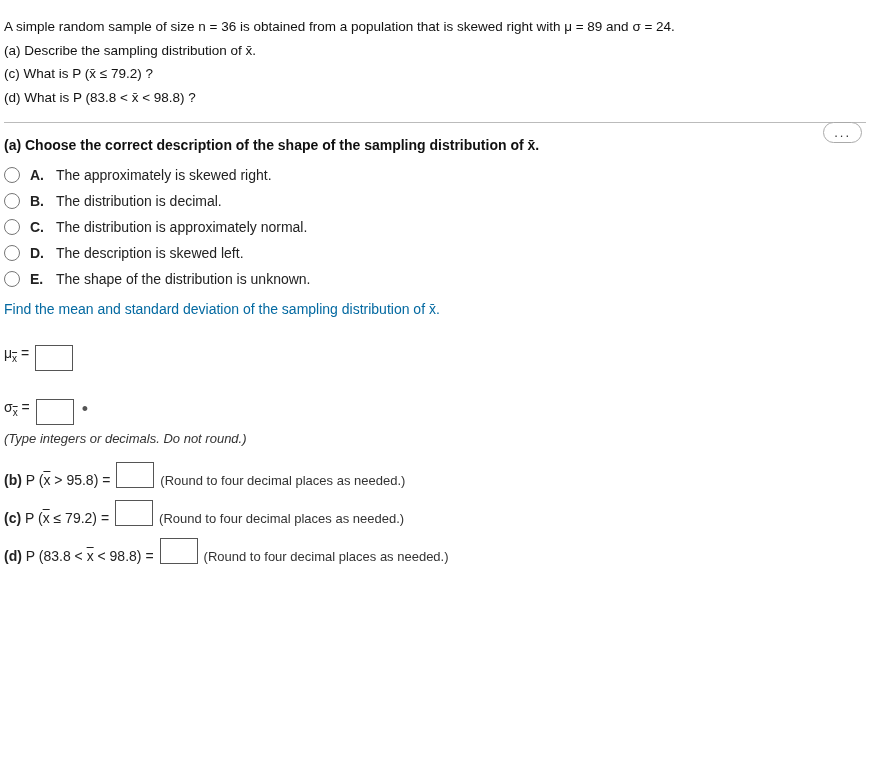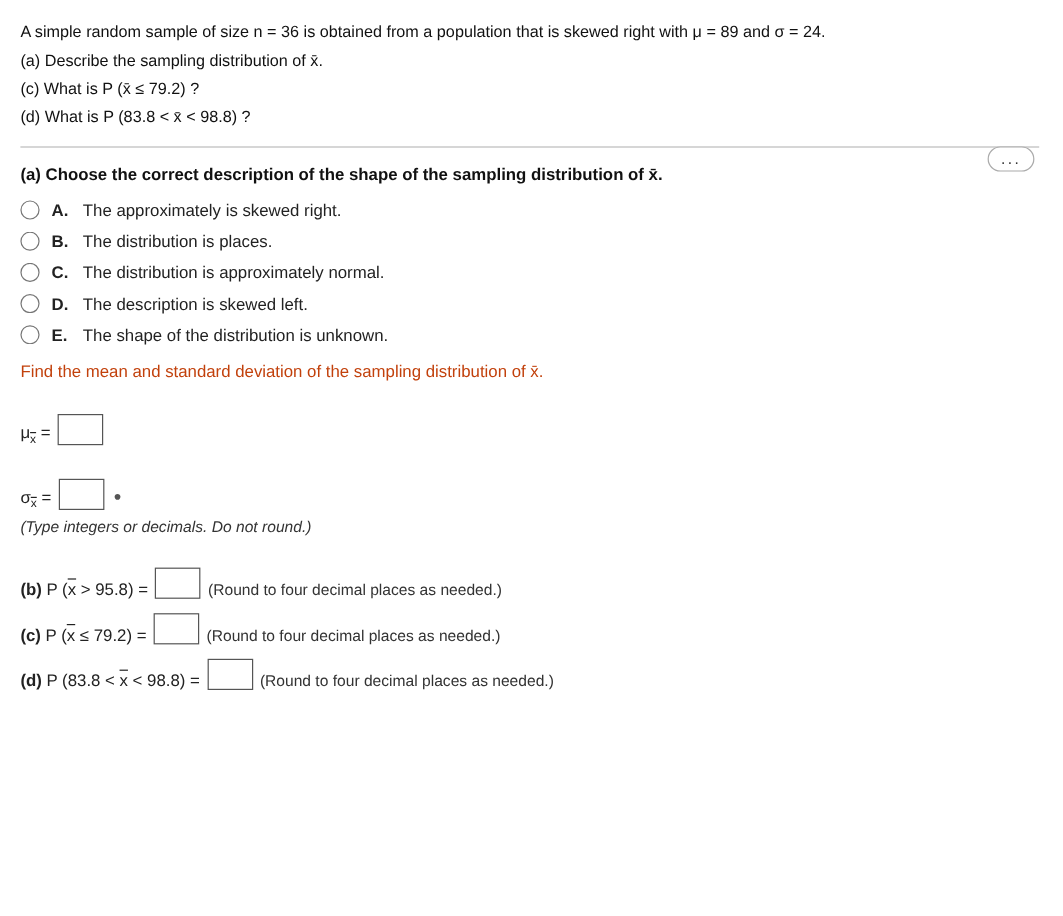--- a/index.html
+++ b/index.html
@@ -8,21 +8,21 @@
       font-size: 14px;
       background: #f0f0f0;
       color: #222;
       width: 886px;
       min-height: 763px;
     }
     .page {
       background: #fff;
       width: 886px;
       min-height: 763px;
-      padding: 16px 20px 20px 17px;
+      padding: 16px 20px 20px 4px;
       position: relative;
     }
     .problem-header {
       font-size: 13.5px;
       line-height: 1.6;
       margin-bottom: 8px;
       color: #111;
     }
     .problem-header p {
       margin-bottom: 2px;
@@ -72,28 +72,28 @@
       font-weight: bold;
       min-width: 16px;
     }
     .find-mean-section {
       margin-top: 8px;
       margin-bottom: 6px;
     }
     .find-mean-title {
       font-size: 14px;
       margin-bottom: 10px;
-      color: #c2410c;
+      color: #0369a1;
     }
     .mean-inputs {
       margin-bottom: 4px;
     }
     .input-row {
       display: flex;
-      align-items: flex-end;
+      align-items: flex-start;
       gap: 6px;
       margin-bottom: 6px;
       font-size: 14px;
       margin-top: 28px;
     }
     .input-box {
       width: 38px;
       height: 26px;
       border: 1px solid #555;
       background: #fff;
@@ -104,21 +104,21 @@
     .sub {
       font-size: 10px;
       vertical-align: sub;
     }
     .overline {
       text-decoration: overline;
     }
     .note-text {
       font-size: 13px;
       color: #333;
-      margin-bottom: 27px;
+      margin-bottom: 16px;
       font-style: italic;
     }
     .answer-row {
       display: flex;
       align-items: flex-end;
       gap: 6px;
       font-size: 14px;
       margin-bottom: 12px;
     }
     .answer-input {
@@ -157,21 +157,21 @@
 
       <label class="radio-option">
         <input type="radio" name="shape" style="">
         <span class="radio-label-letter">A.</span>
         <span>The approximately is skewed right.</span>
       </label>
 
       <label class="radio-option">
         <input type="radio" name="shape" style="">
         <span class="radio-label-letter">B.</span>
-        <span>The distribution is places.</span>
+        <span>The distribution is decimal.</span>
       </label>
 
       <label class="radio-option">
         <input type="radio" name="shape" style="">
         <span class="radio-label-letter">C.</span>
         <span>The distribution is approximately normal.</span>
       </label>
 
       <label class="radio-option">
         <input type="radio" name="shape" style="">

